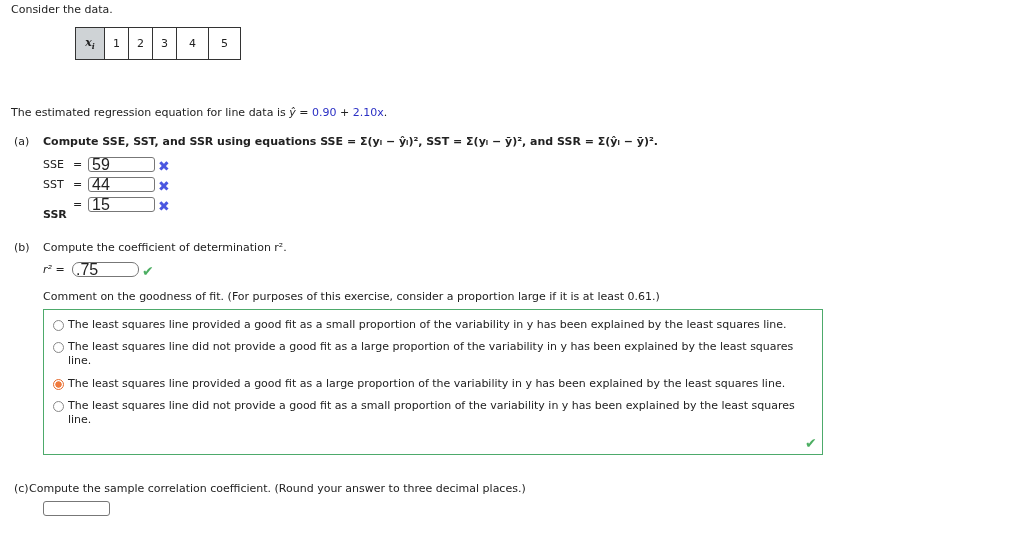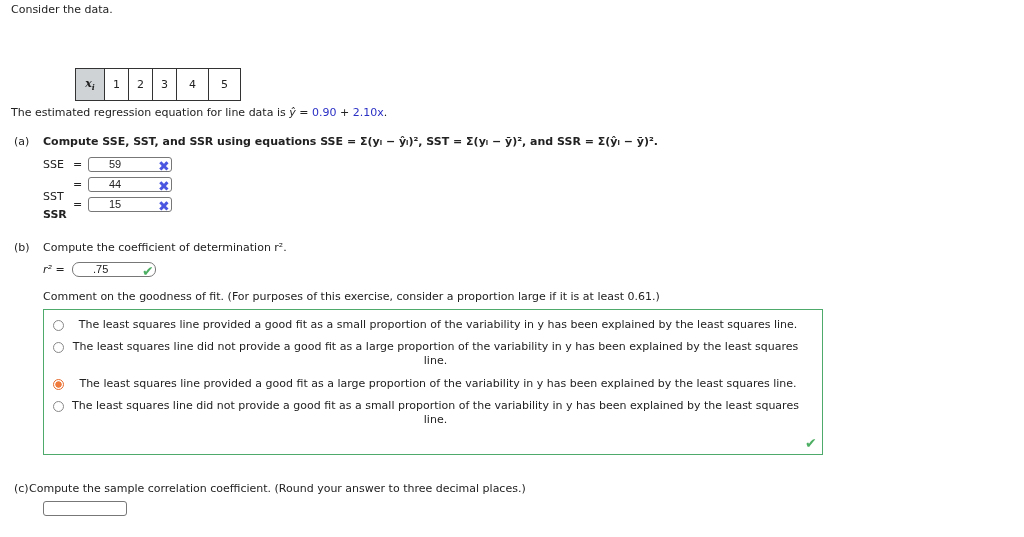--- a/index.html
+++ b/index.html
@@ -1,28 +1,28 @@
 <!DOCTYPE html>
 <html><head>
 <meta charset="utf-8">
 <style>
   html, body { margin:0; padding:0; background:#fff; }
   body { width:1024px; height:537px; position:relative; overflow:hidden;
          font-family:"DejaVu Sans", sans-serif; font-size:11px; color:#222; }
   .abs { position:absolute; }
   .blue { color:#2a2fc4; }
-  table.data { border-collapse:collapse;margin-top:41px; }
+  table.data { border-collapse:collapse; }
   table.data td { border:1px solid #333; text-align:center; height:31px; padding:0; font-size:11px; }
   table.data td.hdr { background:#cfd3d6; width:28px; font-weight:bold; font-style:italic; font-family:"DejaVu Serif", serif; }
   sub { font-size:8px; }
-  .inp { border:1px solid #777; border-radius:3px; height:13px; background:#fff; font-size:11px;
-         line-height:13px; padding-left:20px; box-sizing:content-box; font-family:"Liberation Sans", sans-serif; }
+  .inp { border:1px solid #777; border-radius:3px; height:13px; background:#fff; font-size:16px;
+         line-height:13px; padding-left:3px; box-sizing:content-box; font-family:"Liberation Sans", sans-serif; }
   .xmark { color:#4a56e0; font-weight:bold; font-size:14px; line-height:14px; }
   .check { color:#4cae62; font-size:14px; line-height:14px; font-weight:bold; }
-  .choicebox { border:1px solid #4daa6b;text-align:center; }
+  .choicebox { border:1px solid #4daa6b; }
   .radio { width:9px; height:9px; border:1px solid #888; border-radius:50%; background:#fff; display:inline-block; }
   .radio.sel { border-color:#e66b2e; background:radial-gradient(circle, #f07a3c 0 45%, #fff 55%); }
   .opt { position:absolute; left:24px; font-size:11px; line-height:14px; }
 </style>
 </head>
 <body>
 
 <div class="abs" style="left:11px;top:3px;">Consider the data.</div>
 
 <table class="data abs" style="left:75px;top:27px;">
@@ -45,21 +45,21 @@
 <div class="abs" style="left:14px;top:135px;">(a)</div>
 <div class="abs" style="left:43px;top:135px;font-weight:bold;">Compute SSE, SST, and SSR using equations SSE = Σ(yᵢ − ŷᵢ)², SST = Σ(yᵢ − ȳ)², and SSR = Σ(ŷᵢ − ȳ)².</div>
 
 <div class="abs" style="left:43px;top:157px;height:16px;">
   <span class="abs" style="left:0;top:1px;">SSE</span>
   <span class="abs" style="left:30px;top:1px;">=</span>
   <div class="inp abs" style="left:45px;top:0;width:62px;">59</div>
   <span class="xmark abs" style="left:115px;top:2px;">✖</span>
 </div>
 <div class="abs" style="left:43px;top:177px;height:16px;">
-  <span class="abs" style="left:0;top:1px;margin-top:12px;">SST</span>
+  <span class="abs" style="left:0;top:1px;">SST</span>
   <span class="abs" style="left:30px;top:1px;">=</span>
   <div class="inp abs" style="left:45px;top:0;width:62px;">44</div>
   <span class="xmark abs" style="left:115px;top:2px;">✖</span>
 </div>
 <div class="abs" style="left:43px;top:197px;height:16px;">
   <span class="abs" style="left:0;top:11px;font-weight:bold;">SSR</span>
   <span class="abs" style="left:30px;top:1px;">=</span>
   <div class="inp abs" style="left:45px;top:0;width:62px;">15</div>
   <span class="xmark abs" style="left:115px;top:2px;">✖</span>
 </div>

